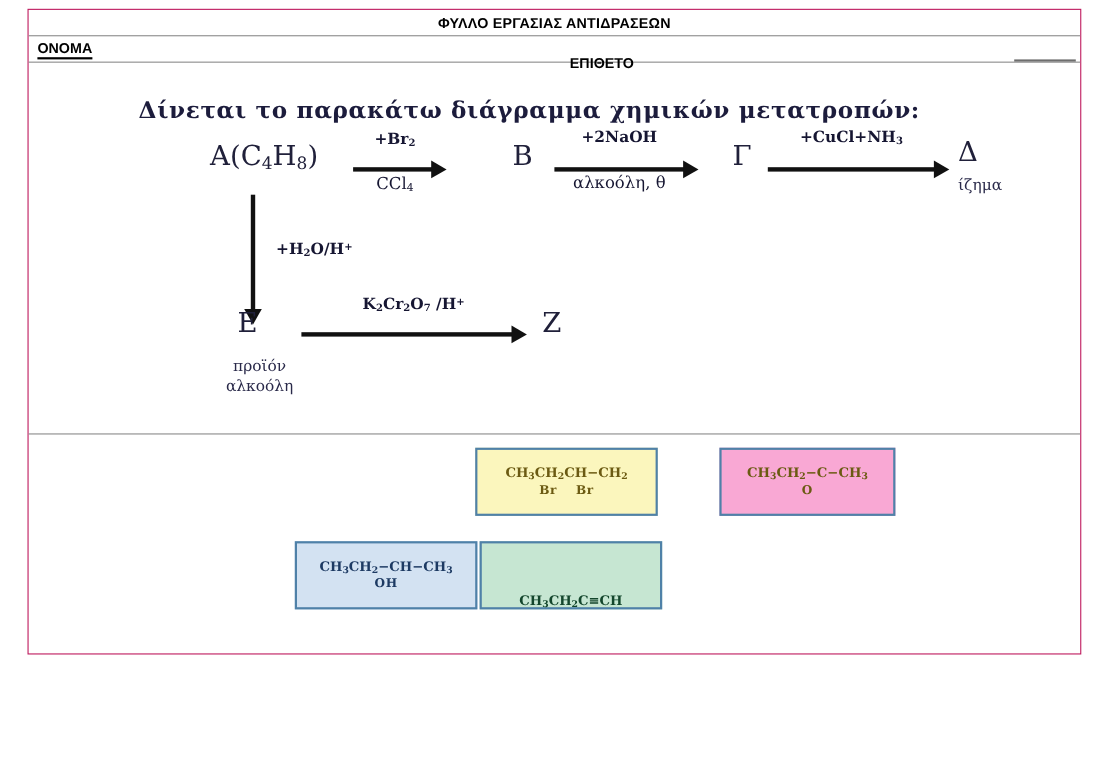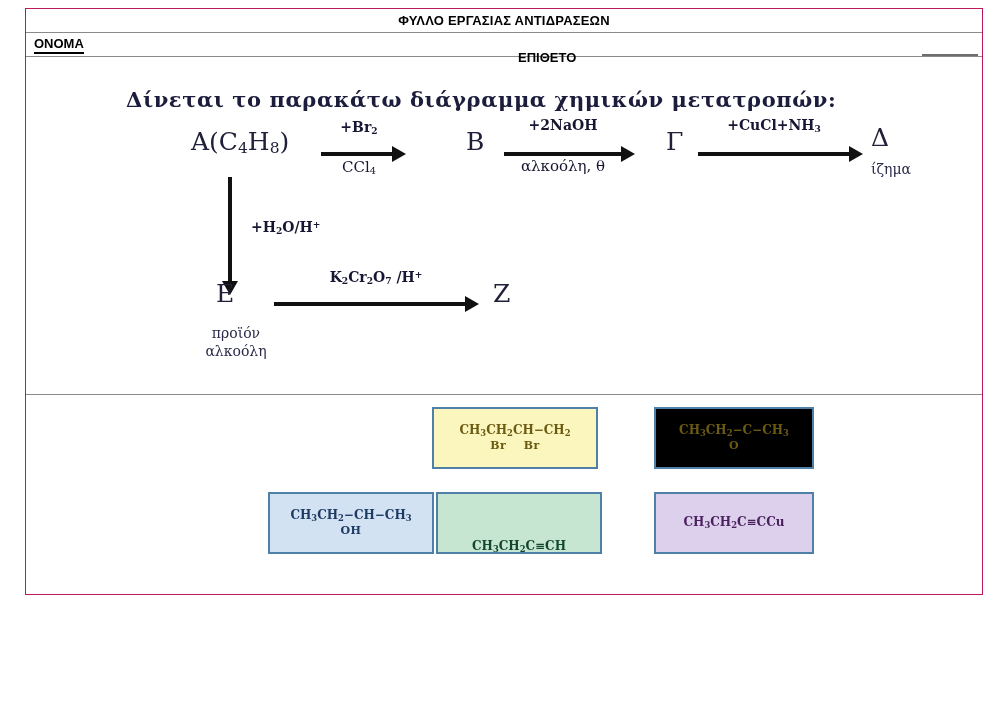--- a/index.html
+++ b/index.html
@@ -271,40 +271,35 @@
   <div class="options-area">
 
 
     <div class="opt-box" style="left: 406px; top: 12px; width: 166px; height: 62px; background: rgb(251, 246, 189); border-color: rgb(79, 129, 168);">
       <span class="formula" style="color: rgb(107, 90, 18);">
         <span>CH<sub>3</sub>CH<sub>2</sub>CH−CH<sub>2</sub></span>
         <span class="subrow">Br&nbsp;&nbsp;&nbsp;&nbsp;Br</span>
       </span>
     </div>
 
-    <div class="opt-box" style="left: 628px; top: 12px; width: 160px; height: 62px; background: #000000; border-color: rgb(79, 129, 168);">
+    <div class="opt-box" style="left: 628px; top: 12px; width: 160px; height: 62px; background: #f9a8d4; border-color: rgb(79, 129, 168);">
       <span class="formula" style="color: rgb(107, 90, 18);">
         <span>CH<sub>3</sub>CH<sub>2</sub>−C−CH<sub>3</sub></span>
         <span class="subrow">O</span>
       </span>
     </div>
 
     <div class="opt-box" style="left: 218px; top: 97px; width: 166px; height: 62px; background: rgb(211, 226, 242); border-color: rgb(79, 129, 168); margin-left: 24px;">
       <span class="formula" style="color: rgb(29, 58, 99);">
         <span>CH<sub>3</sub>CH<sub>2</sub>−CH−CH<sub>3</sub></span>
         <span class="subrow">OH</span>
       </span>
     </div>
 
     <div class="opt-box" style="left: 410px; top: 97px; width: 166px; height: 62px; background: rgb(198, 230, 210); border-color: rgb(79, 129, 168);">
       <span class="formula" style="color: rgb(19, 70, 44); margin-top: 48px;">
         <span>CH<sub>3</sub>CH<sub>2</sub>C≡CH</span>
       </span>
     </div>
 
-    <div class="opt-box" style="left: 628px; top: 97px; width: 160px; height: 62px; background: rgb(220, 208, 236); border-color: rgb(79, 129, 168);">
-      <span class="formula" style="color: rgb(74, 31, 94);">
-        <span>CH<sub>3</sub>CH<sub>2</sub>C≡CCu</span>
-      </span>
-    </div>
 
   </div>
 </div>
 
 </body></html>

